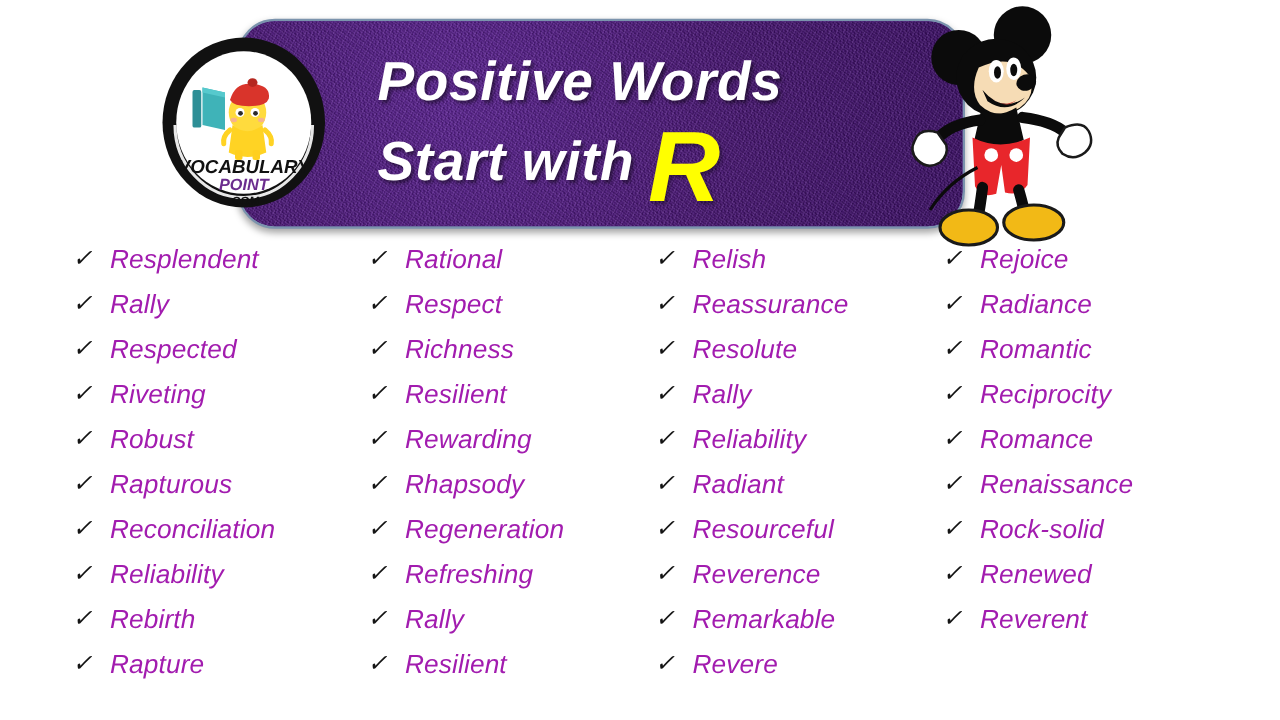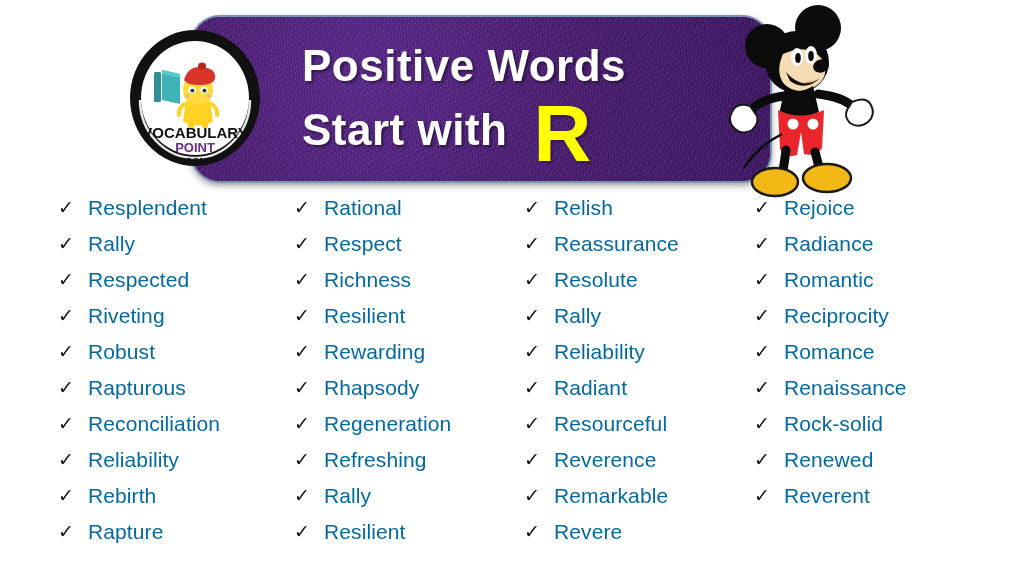--- a/index.html
+++ b/index.html
@@ -2,21 +2,21 @@
 <html><head>
 <meta charset="utf-8">
 <style>
   html,body{margin:0;padding:0;}
   body{
     width:1024px;height:576px;
     background:#ffffff;
     font-family:"Liberation Sans", sans-serif;
     overflow:hidden;position:relative;
   }
-  .page{position:relative;width:1024px;height:576px;background:#fff;}
+  .page{position:relative;width:1024px;height:576px;background:#fff;font-style:italic;}
 
   
   .banner{
     position:absolute;left:190px;top:15px;width:578px;height:164px;
     border-radius:30px;
     background-color:#4a1780;
     border:2px solid #7b93ad;
     box-shadow:0 3px 6px rgba(0,0,0,.35);
     overflow:hidden;
   }
@@ -37,21 +37,21 @@
   }
   .line{
     color:#ffffff;
     font-weight:bold;
     font-size:44px;
     line-height:1.42;
     letter-spacing:.5px;
     white-space:nowrap;
     text-shadow:2px 2px 3px rgba(0,0,0,.45);
   }
-  .line2{display:flex;align-items:center;gap:16px;text-align:right;}
+  .line2{display:flex;align-items:center;gap:1px;text-align:right;}
   .accent-r{
     color:#FFFF00;
     font-weight:bold;
     font-size:80px;
     line-height:.82;
     margin-left:10px;
     position:relative;top:4px;
     text-shadow:2px 2px 3px rgba(0,0,0,.35);
   }
 
@@ -86,21 +86,21 @@
   .tick{
     width:30px;flex:0 0 30px;
     font-size:19px;
     color:#141414;
     line-height:1;
     position:relative;top:-1px;
   }
   .word-label{
     white-space:nowrap;
     font-size:21px;
-    color:#0369a1;
+    color:#a21caf;
     letter-spacing:.1px;
   }
 </style>
 </head>
 <body>
 
 <div class="page">
 
   <div class="banner">
     <div class="banner-noise"></div>

